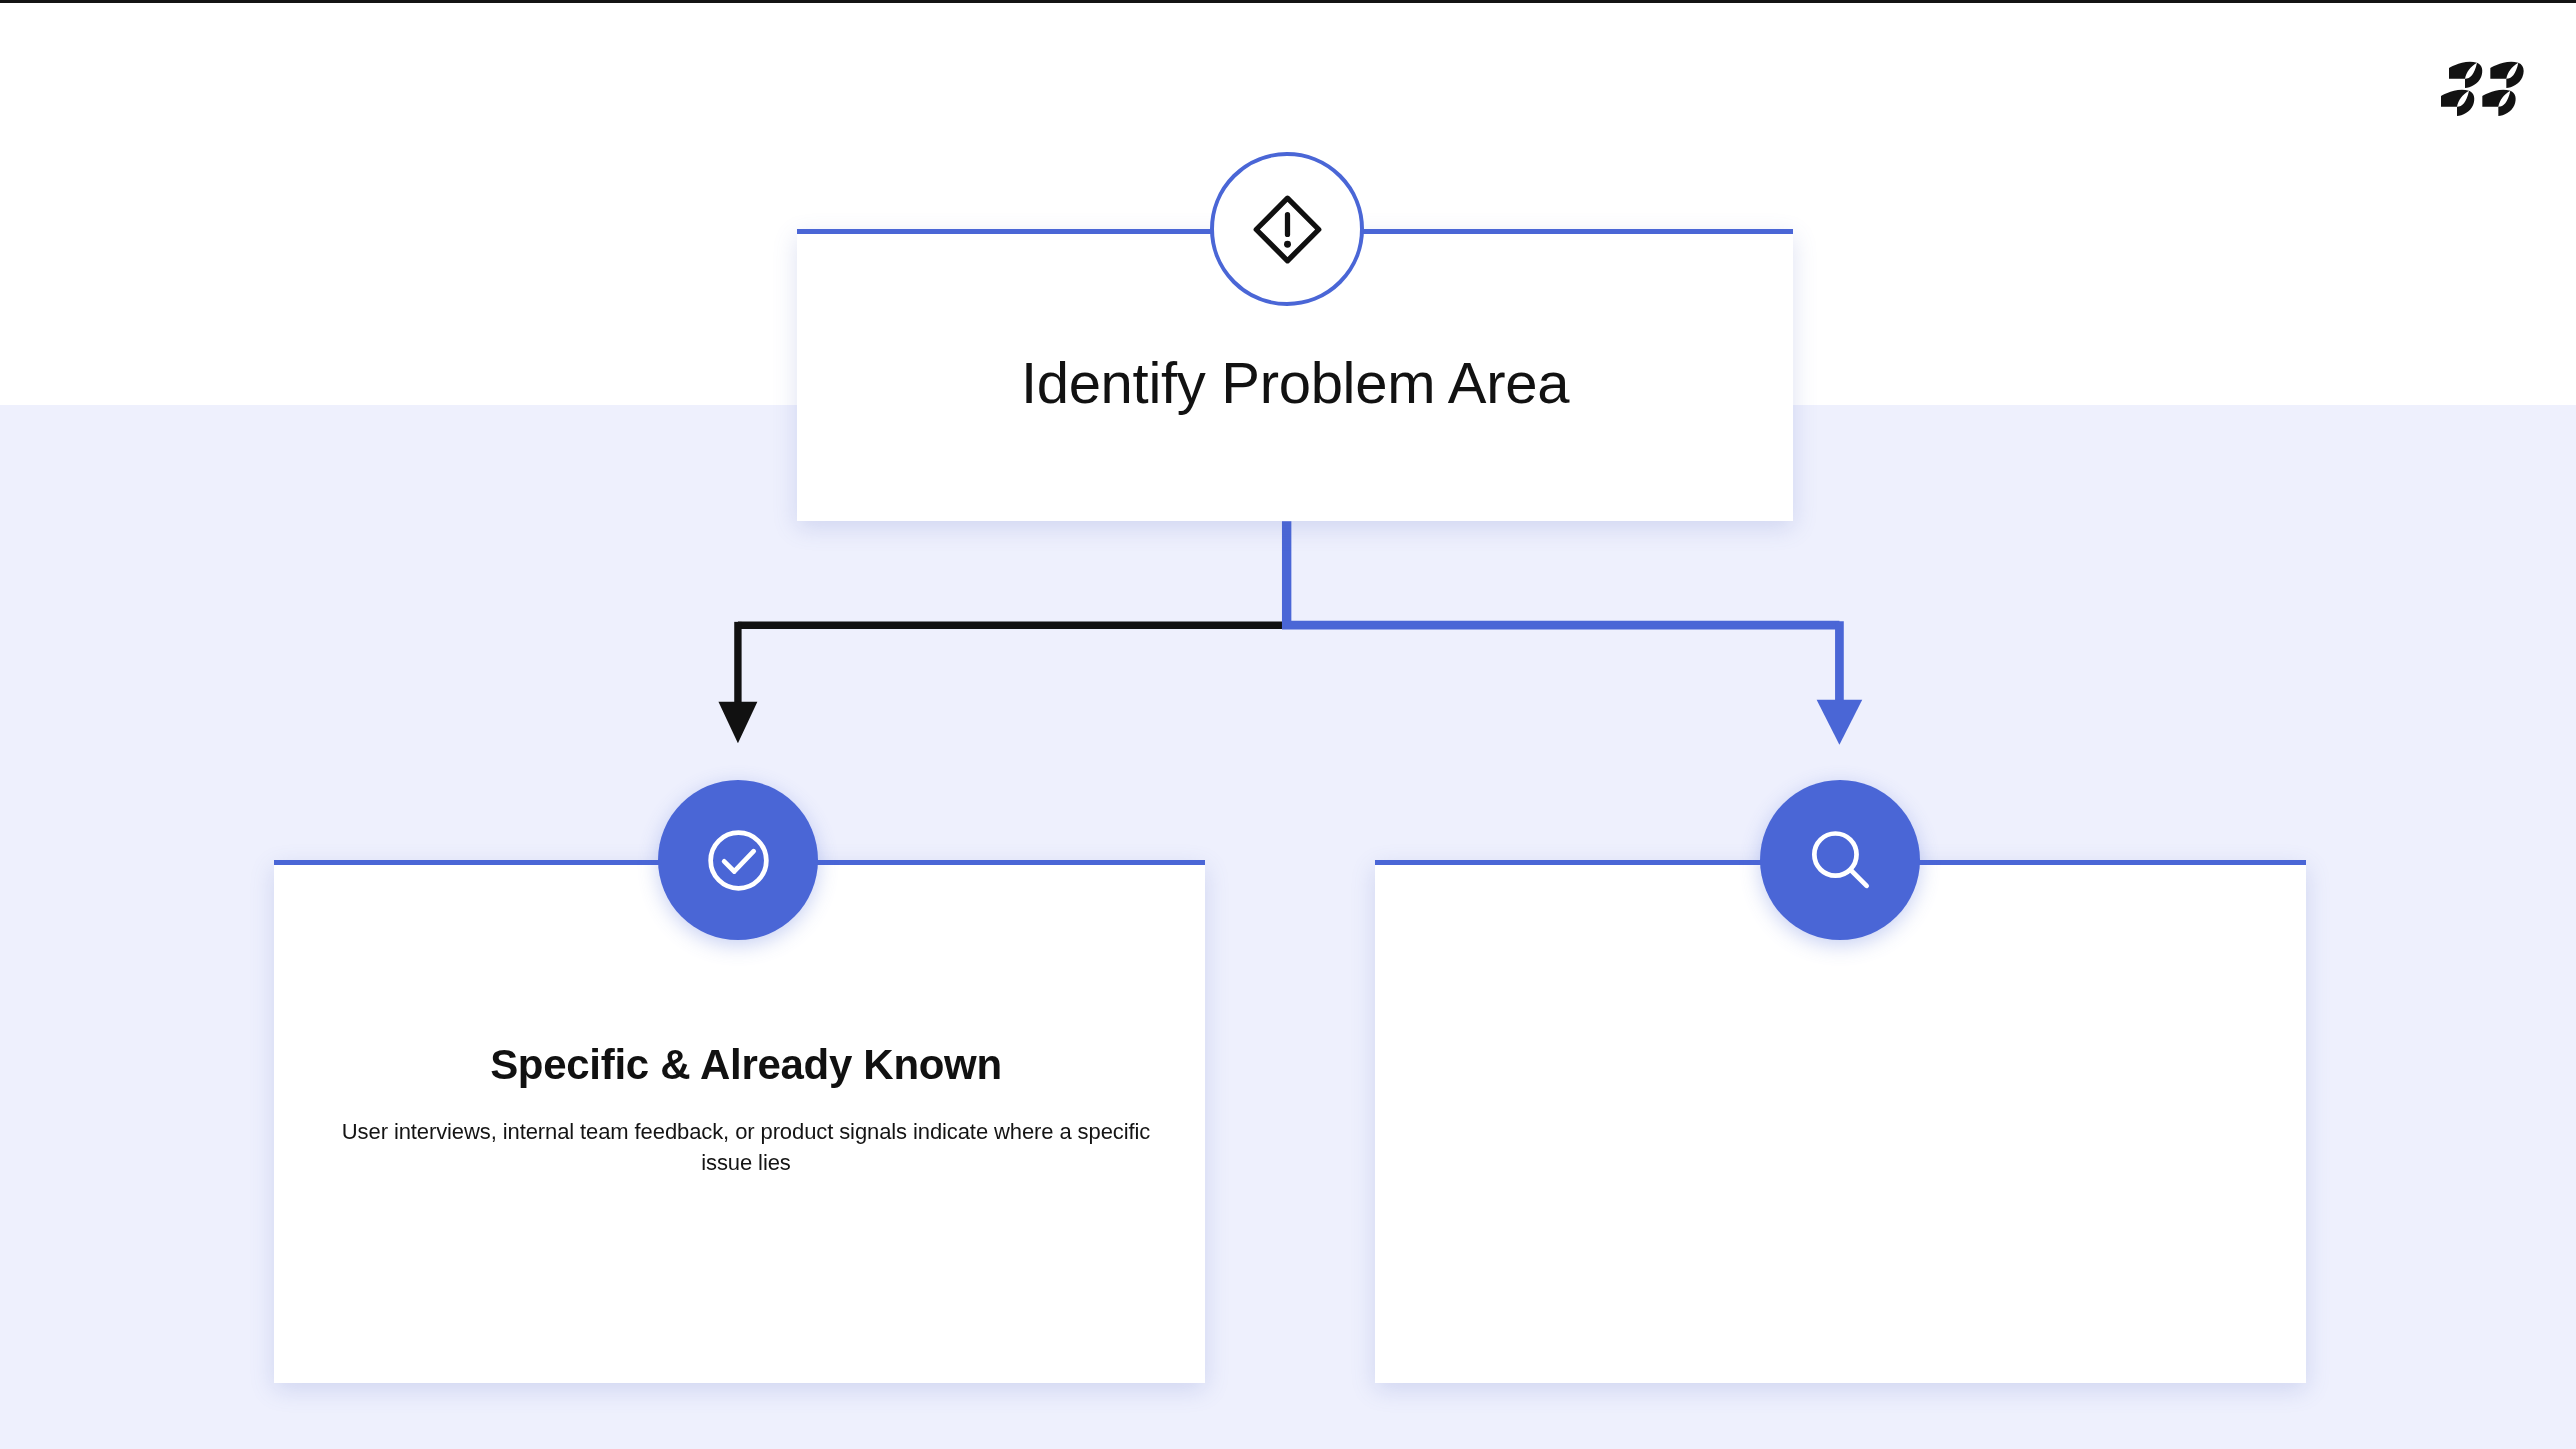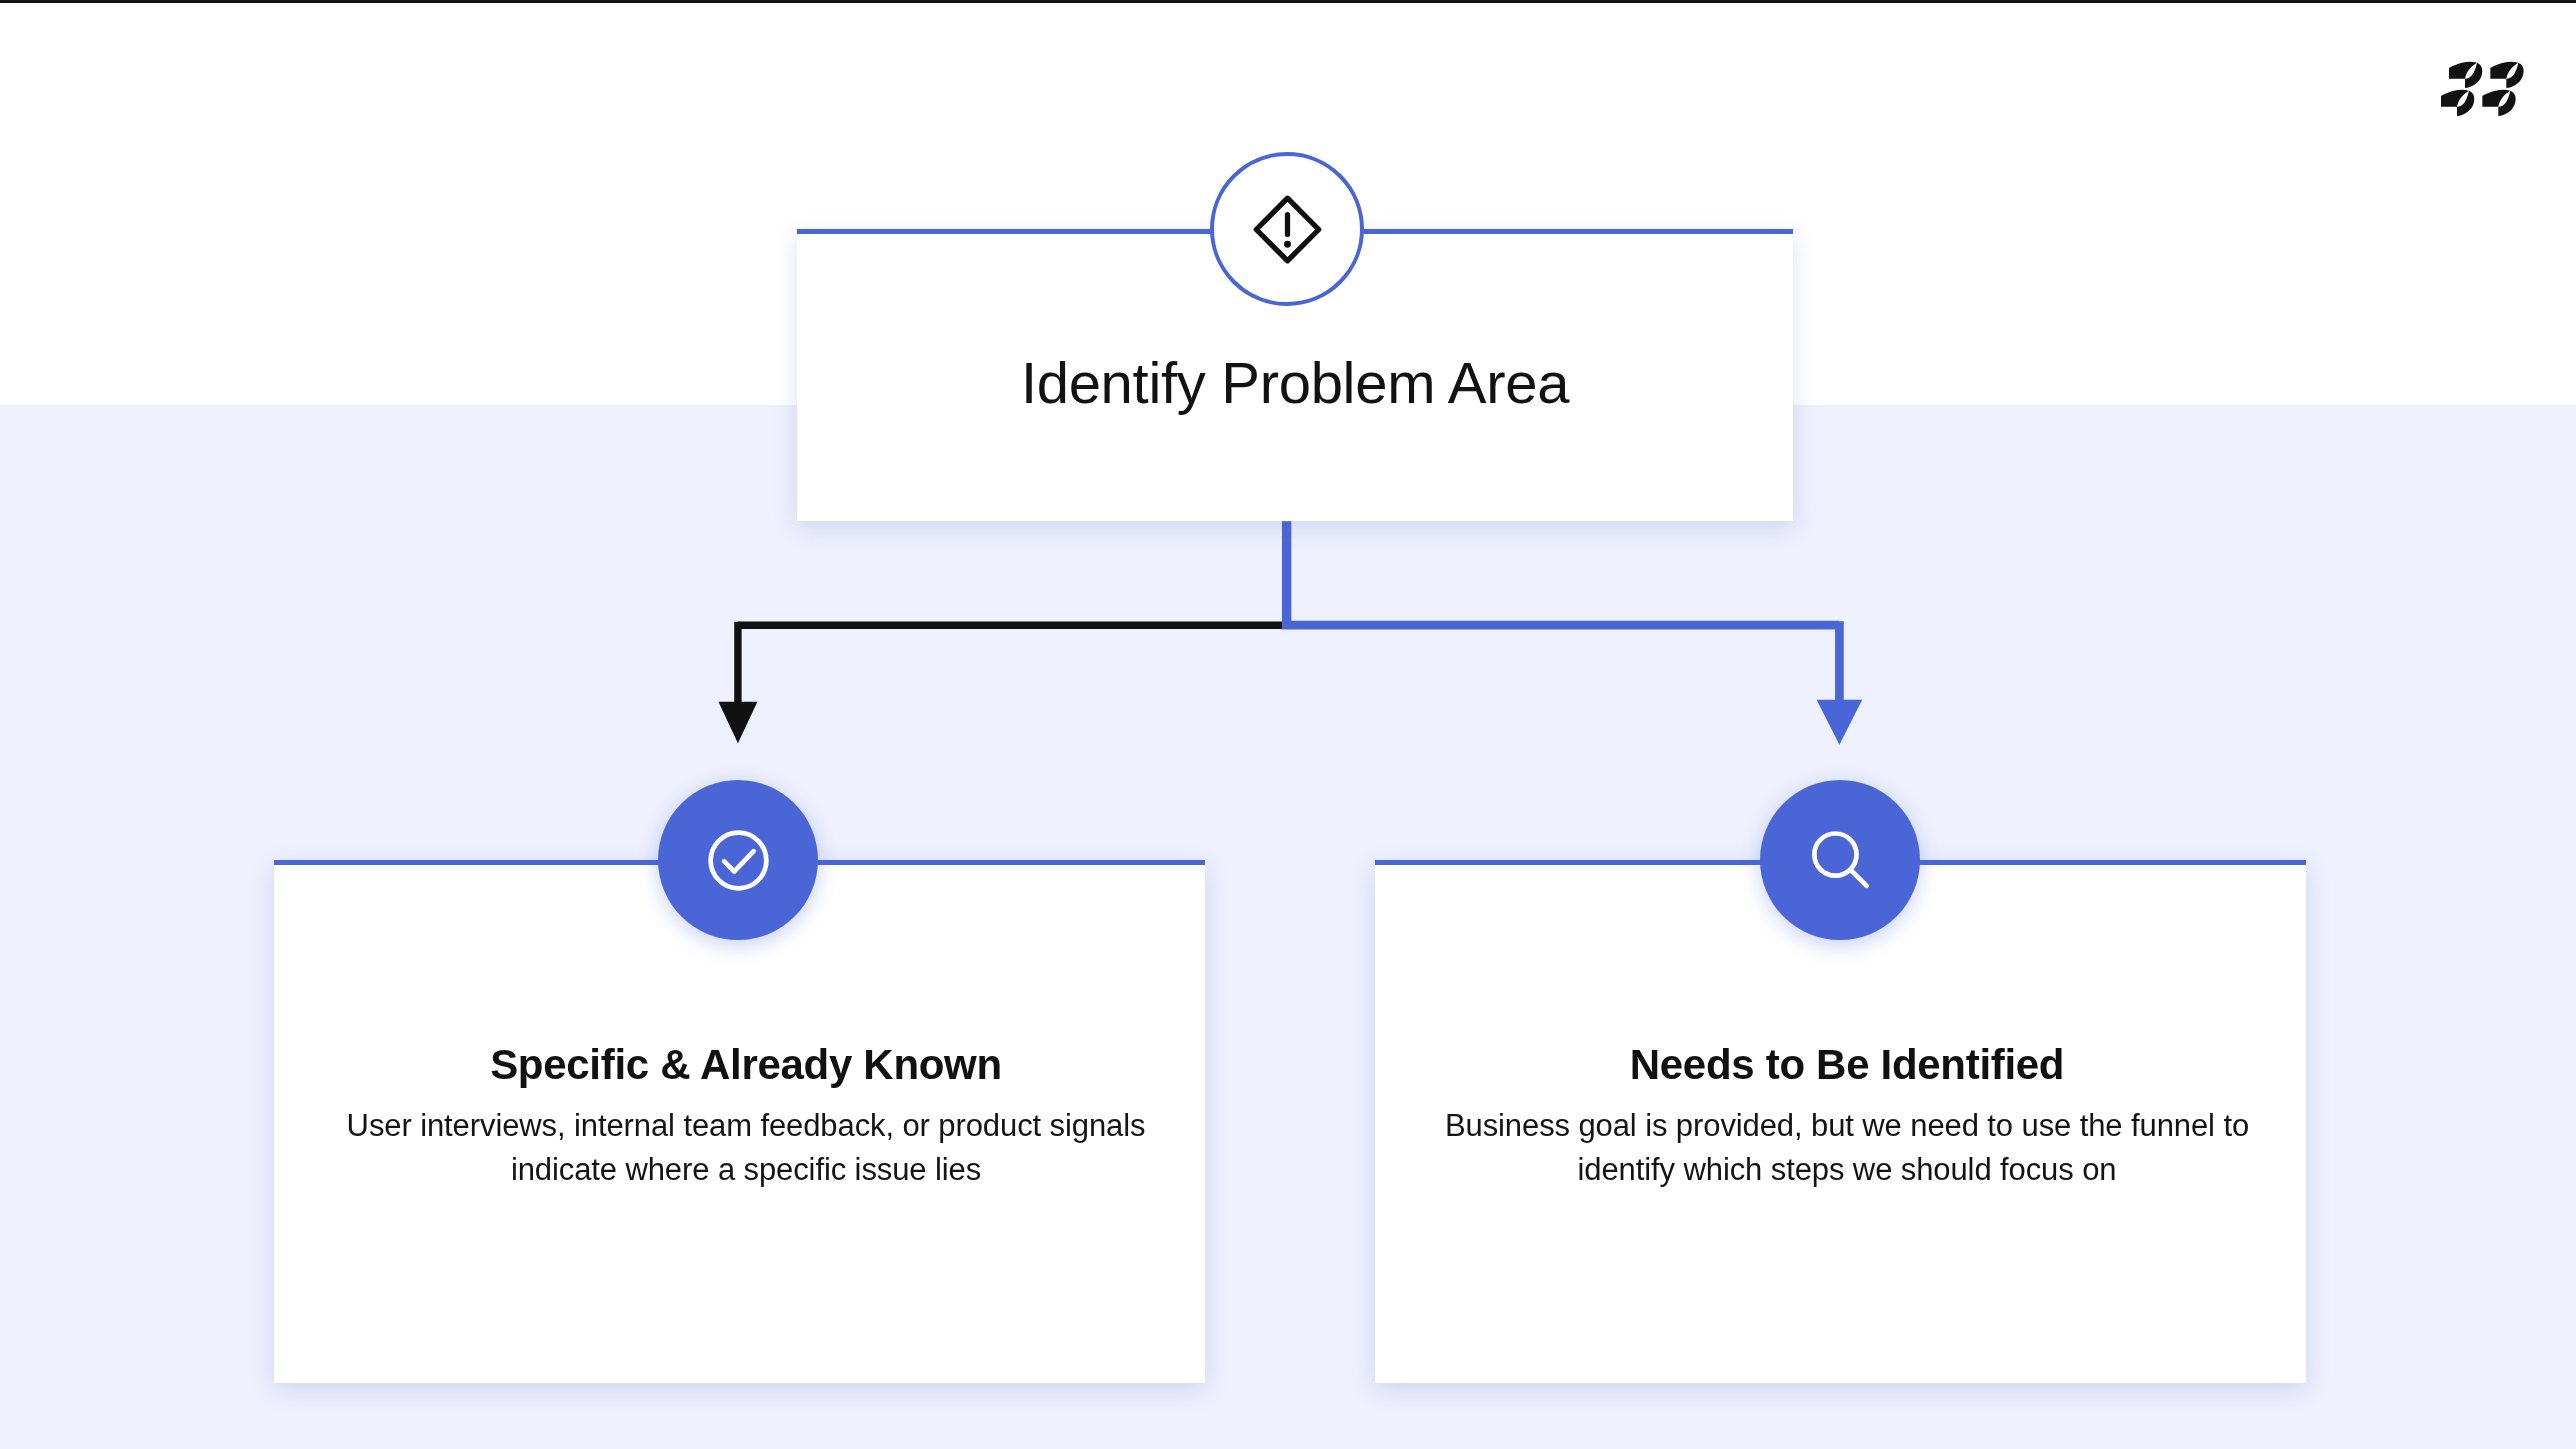--- a/index.html
+++ b/index.html
@@ -109,22 +109,22 @@
   }
   .card-heading {
     margin-top: 182px;
     font-size: 42px;
     font-weight: 700;
     color: #111111;
     letter-spacing: -0.3px;
     line-height: 1.1;
   }
   .card-desc {
-    margin-top: 16px;
-    font-size: 31px;
+    margin-top: 28px;
+    font-size: 22px;
     font-weight: 400;
     color: #141414;
     line-height: 1.42;
     letter-spacing: -0.1px;
   }
   
   .badge {
     position: absolute;
     border-radius: 50%;
     z-index: 20;
@@ -215,24 +215,20 @@
 
   <div class="badge badge-solid badge-check">
     <svg width="81" height="81" viewBox="0 0 48 48">
       <circle cx="24" cy="24" r="16.5" fill="none" stroke="#ffffff" stroke-width="2.8"></circle>
       <polyline points="15.5,24.5 21.5,30.5 33,18.5" fill="none" stroke="#ffffff" stroke-width="2.8" stroke-linecap="round" stroke-linejoin="round"></polyline>
     </svg>
   </div>
 
   <div class="card card-right">
     <div class="card-topbar"></div>
-    <div class="card-body">
-      <div class="card-heading">Needs to Be Identified</div>
-      <div class="card-desc">Business goal is provided, but we need to use the funnel to identify which steps we should focus on</div>
-    </div>
   </div>
 
   <div class="badge badge-solid badge-search">
     <svg width="81" height="81" viewBox="0 0 48 48">
       <circle cx="21" cy="20.5" r="12.5" fill="none" stroke="#ffffff" stroke-width="2.8"></circle>
       <line x1="30.2" y1="29.8" x2="39.5" y2="39" stroke="#ffffff" stroke-width="2.8" stroke-linecap="round"></line>
     </svg>
   </div>
 
 </div>

